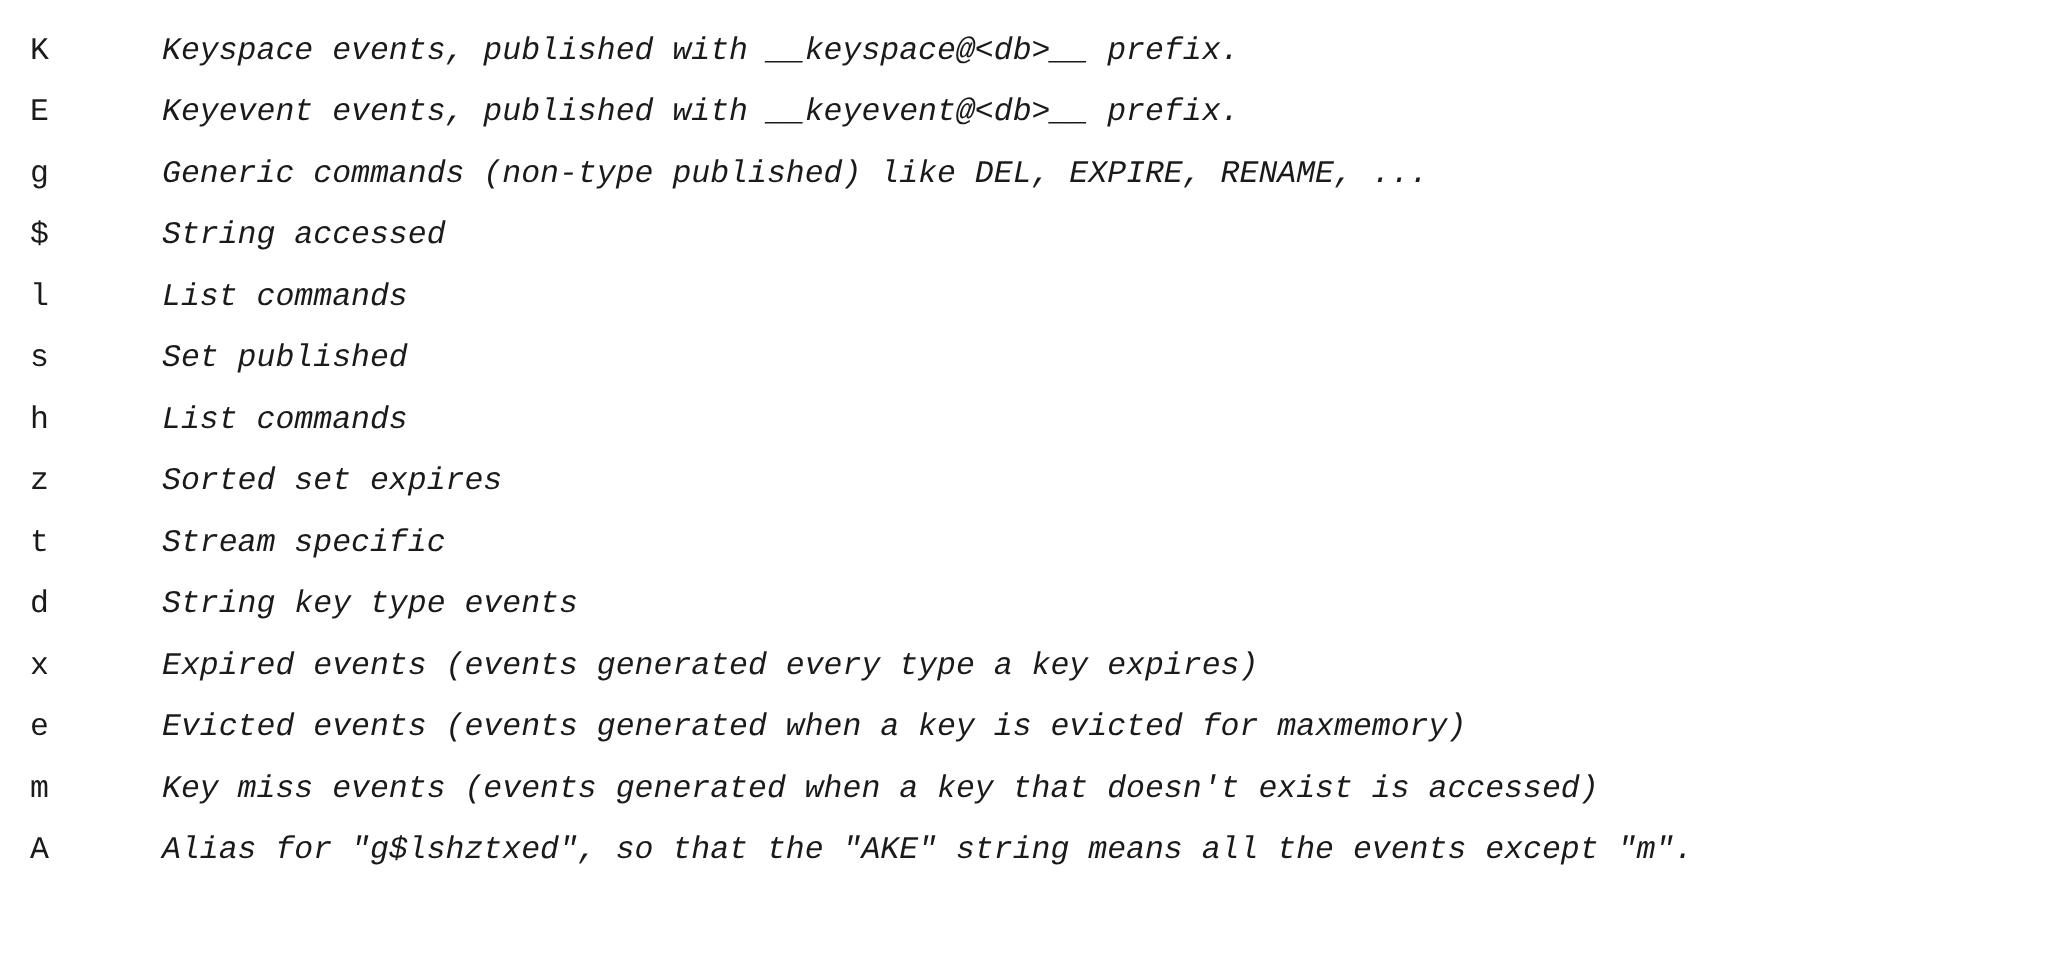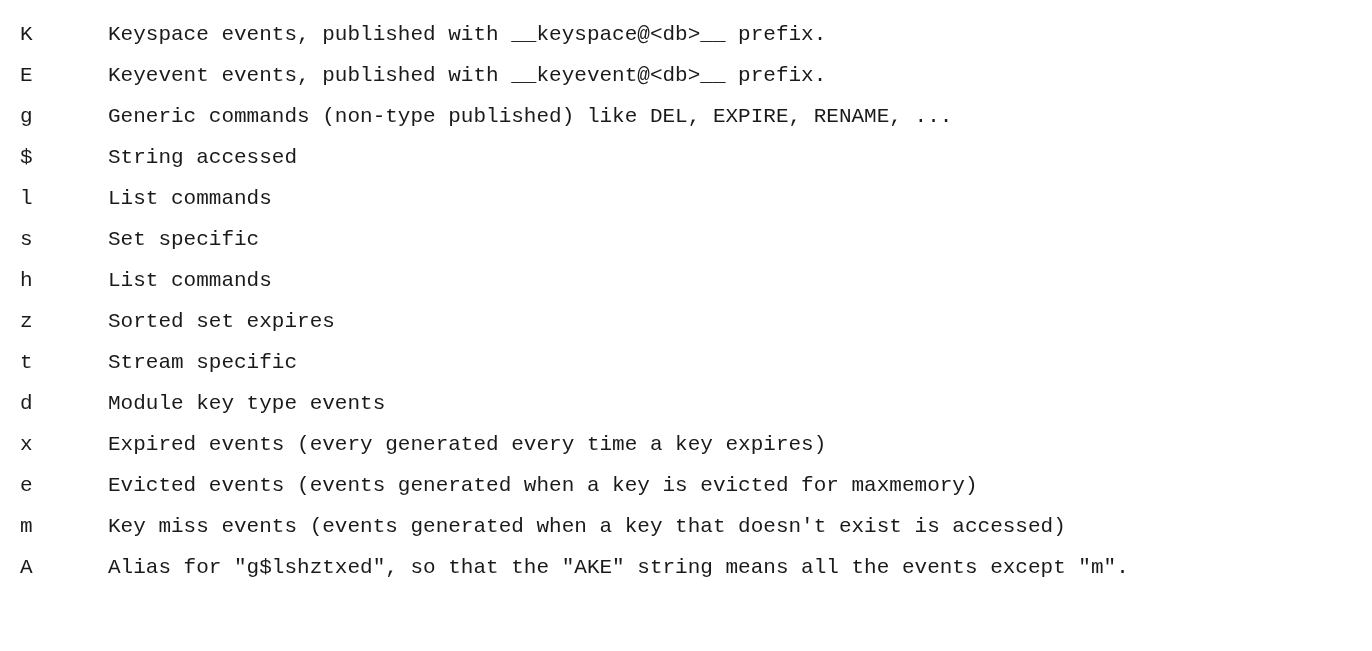--- a/index.html
+++ b/index.html
@@ -15,20 +15,21 @@
     display: flex;
     margin-bottom: 20px;
     white-space: pre;
   }
   .key {
     width: 88px;
     flex-shrink: 0;
   }
   .desc {
     flex: 1;
+    font-style: italic;
   }
 </style>
 </head>
 <body>
 
 <div>
   <div class="row">
     <span class="key">K</span>
     <span class="desc">Keyspace events, published with __keyspace@&lt;db&gt;__ prefix.</span>
   </div>
@@ -43,41 +44,41 @@
   <div class="row">
     <span class="key">$</span>
     <span class="desc">String accessed</span>
   </div>
   <div class="row">
     <span class="key">l</span>
     <span class="desc">List commands</span>
   </div>
   <div class="row">
     <span class="key">s</span>
-    <span class="desc">Set specific</span>
+    <span class="desc">Set published</span>
   </div>
   <div class="row">
     <span class="key">h</span>
     <span class="desc">List commands</span>
   </div>
   <div class="row">
     <span class="key">z</span>
     <span class="desc">Sorted set expires</span>
   </div>
   <div class="row">
     <span class="key">t</span>
     <span class="desc">Stream specific</span>
   </div>
   <div class="row">
     <span class="key">d</span>
-    <span class="desc">Module key type events</span>
+    <span class="desc">String key type events</span>
   </div>
   <div class="row">
     <span class="key">x</span>
-    <span class="desc">Expired events (every generated every time a key expires)</span>
+    <span class="desc">Expired events (events generated every type a key expires)</span>
   </div>
   <div class="row">
     <span class="key">e</span>
     <span class="desc">Evicted events (events generated when a key is evicted for maxmemory)</span>
   </div>
   <div class="row">
     <span class="key">m</span>
     <span class="desc">Key miss events (events generated when a key that doesn't exist is accessed)</span>
   </div>
   <div class="row">

